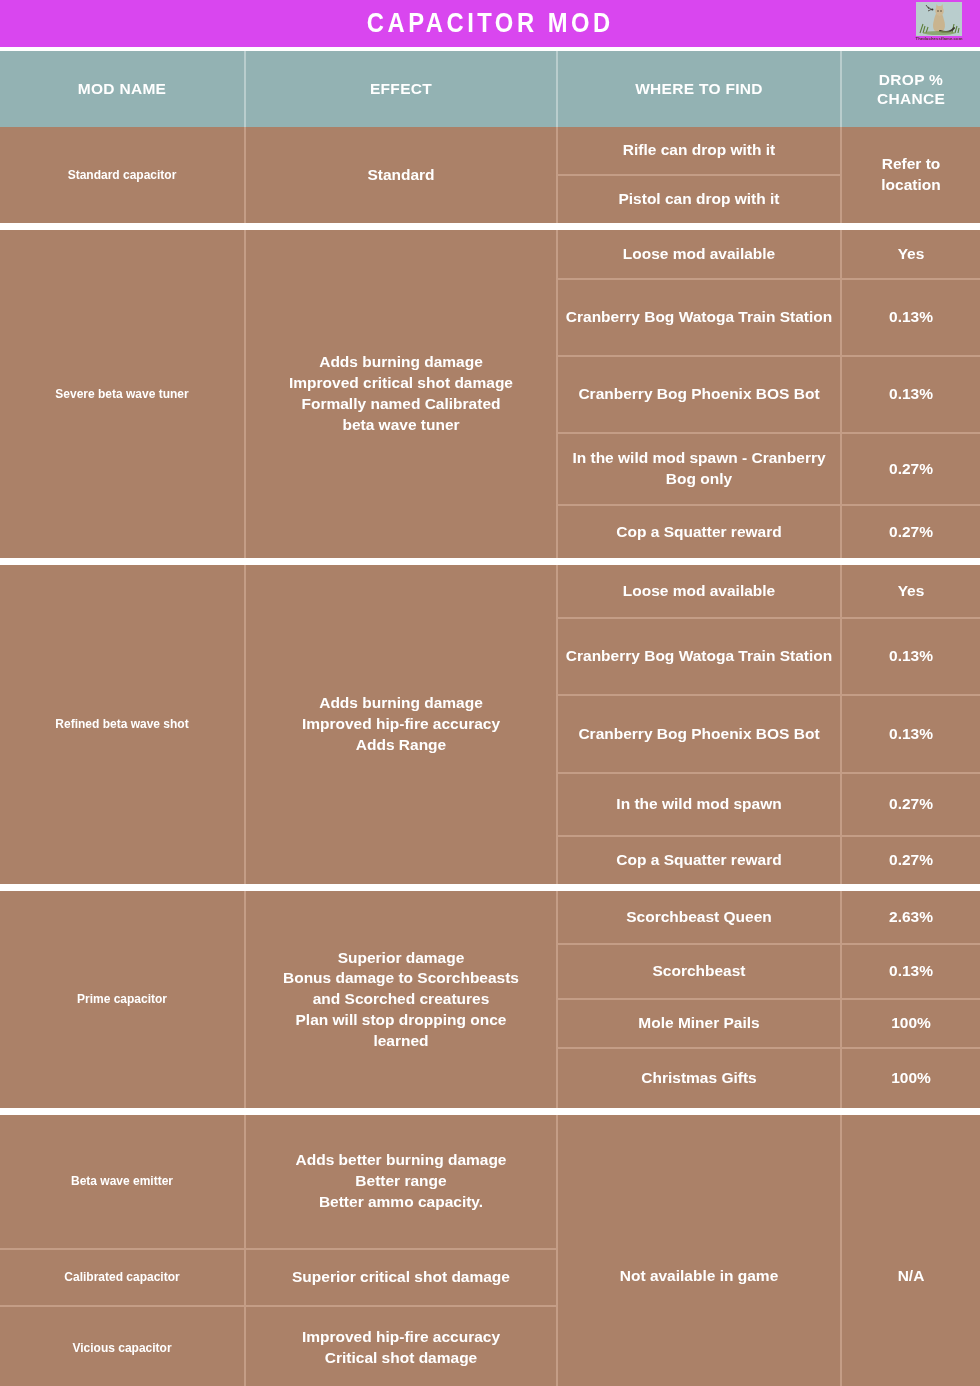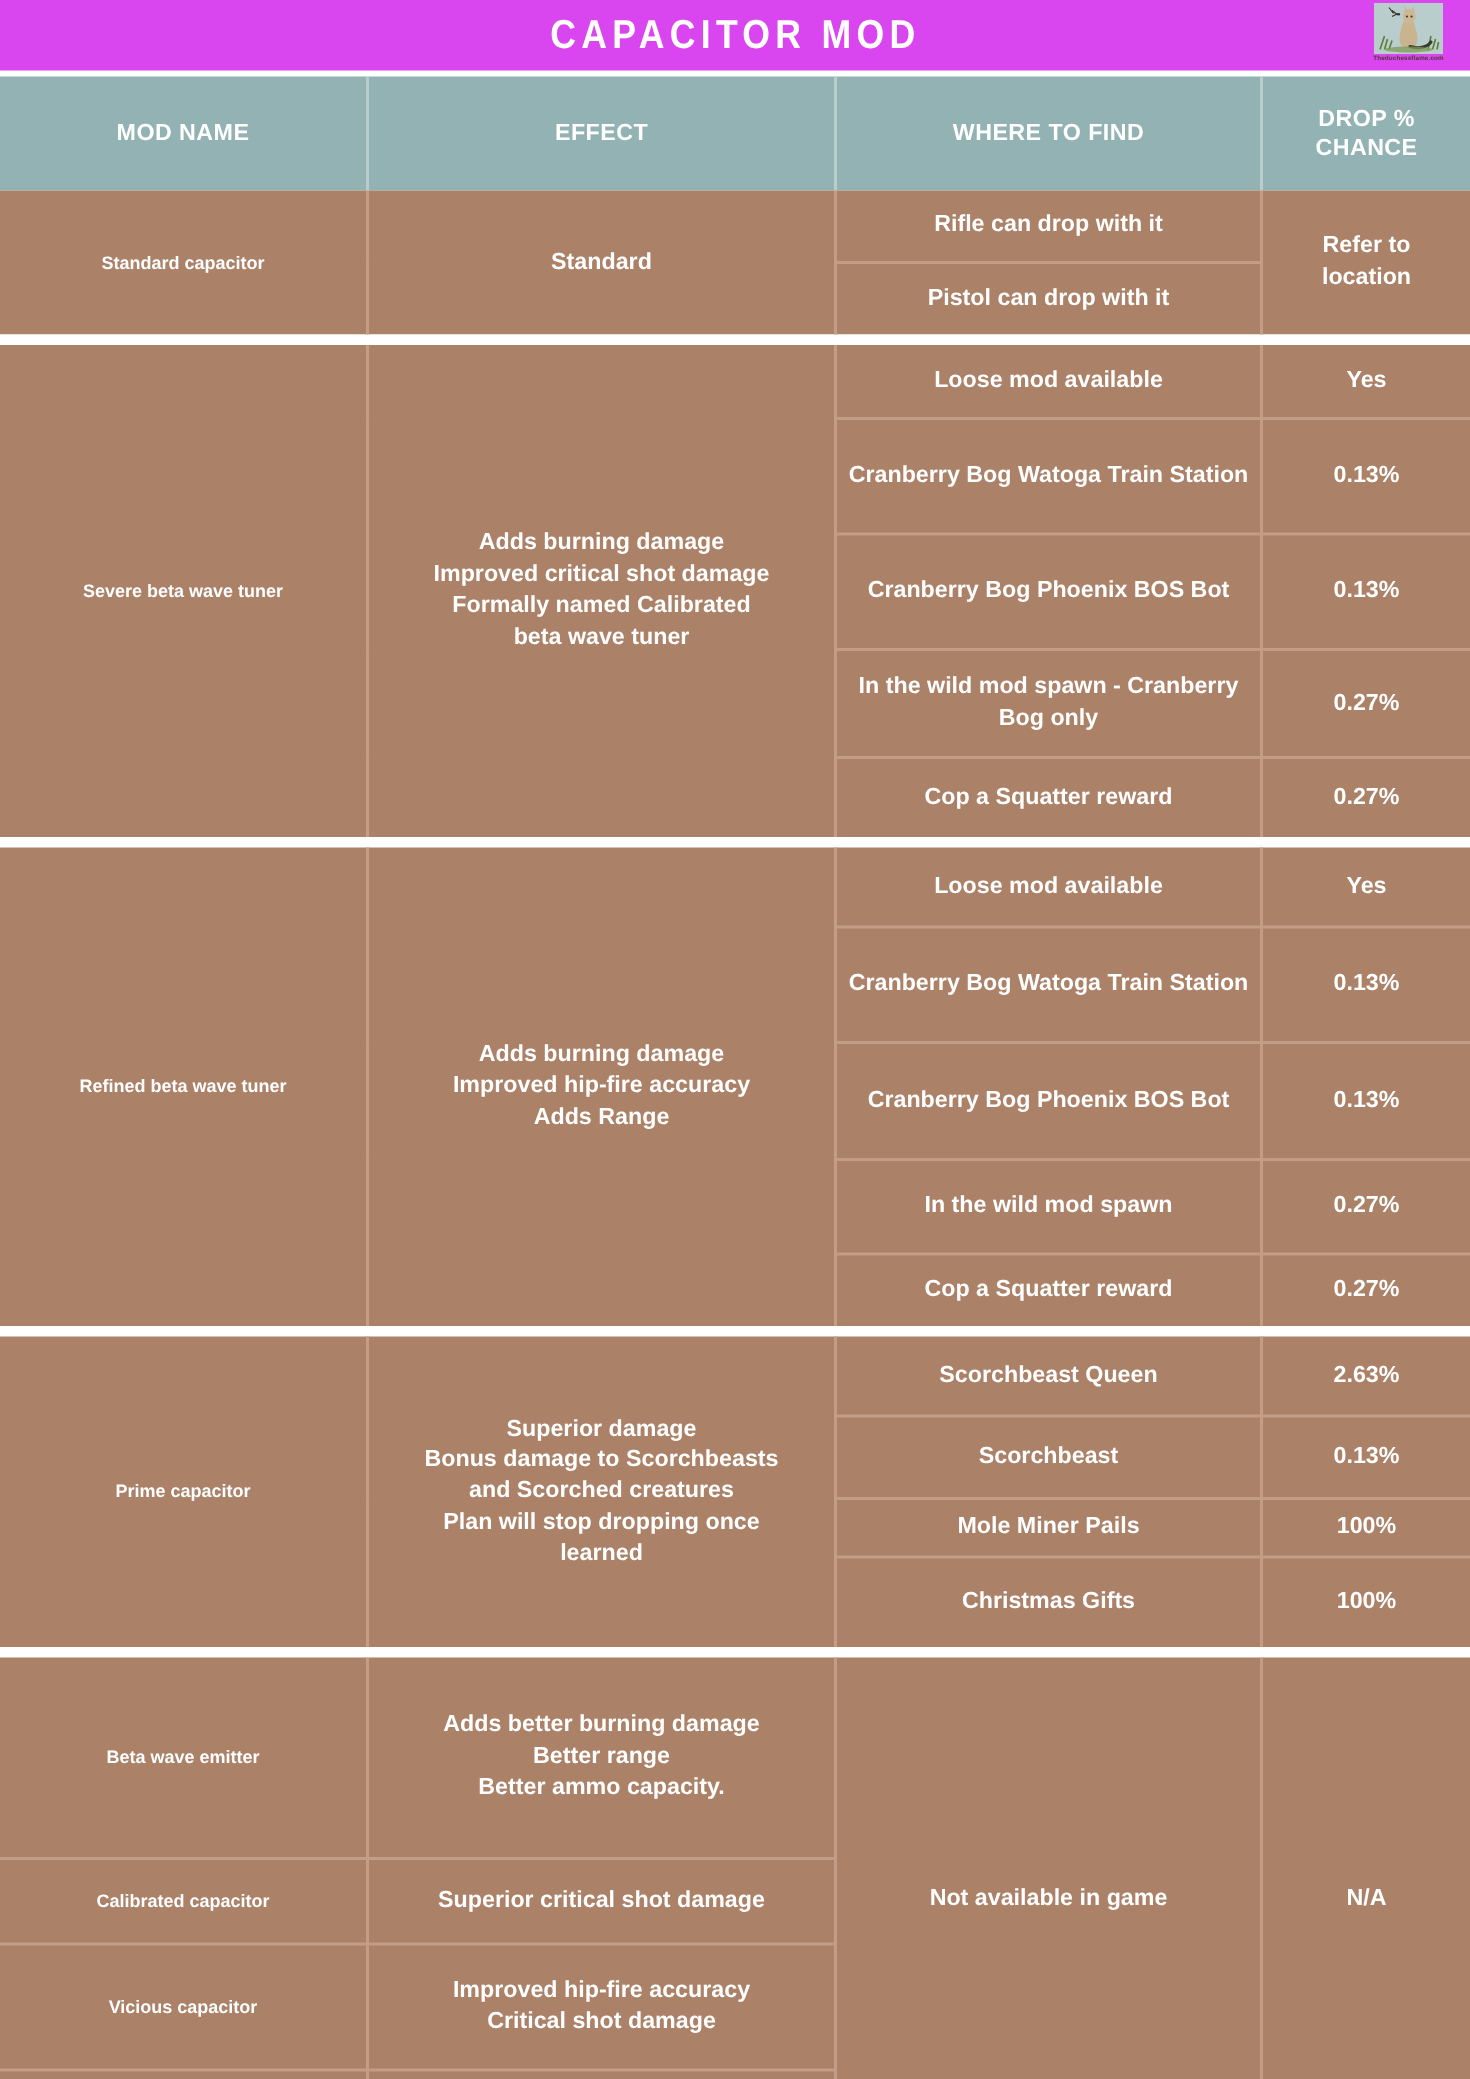--- a/index.html
+++ b/index.html
@@ -221,21 +221,21 @@
       <tr>
         <td class="cell no-bot" style="height:53px">Cop a Squatter reward</td>
         <td class="cell last-col no-bot">0.27%</td>
       </tr>
 
       <tr class="sep-row">
           <td colspan="4"></td>
         </tr>
 
       <tr>
-        <td class="cell mod no-bot" rowspan="5">Refined beta wave tuner</td>
+        <td class="cell mod no-bot" rowspan="5">Refined beta wave shot</td>
         <td class="cell eff no-bot multiline" rowspan="5">Adds burning damage
 Improved hip-fire accuracy
 Adds Range</td>
         <td class="cell" style="height:53px">Loose mod available</td>
         <td class="cell last-col">Yes</td>
       </tr>
       <tr>
         <td class="cell" style="height:77px">Cranberry Bog Watoga Train Station</td>
         <td class="cell last-col">0.13%</td>
       </tr>
@@ -264,21 +264,21 @@
 Plan will stop dropping once
 learned</td>
         <td class="cell" style="height:53px">Scorchbeast Queen</td>
         <td class="cell last-col">2.63%</td>
       </tr>
       <tr>
         <td class="cell" style="height:55px">Scorchbeast</td>
         <td class="cell last-col">0.13%</td>
       </tr>
       <tr>
-        <td class="cell" style="height:39px">Mole Miner Pails</td>
+        <td class="cell" style="height:49px">Mole Miner Pails</td>
         <td class="cell last-col">100%</td>
       </tr>
       <tr>
         <td class="cell no-bot" style="height:60px">Christmas Gifts</td>
         <td class="cell last-col no-bot">100%</td>
       </tr>
 
       <tr class="sep-row">
           <td colspan="4"></td>
         </tr>

